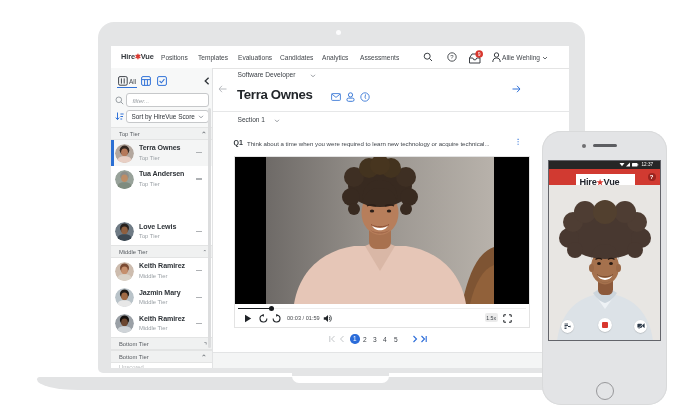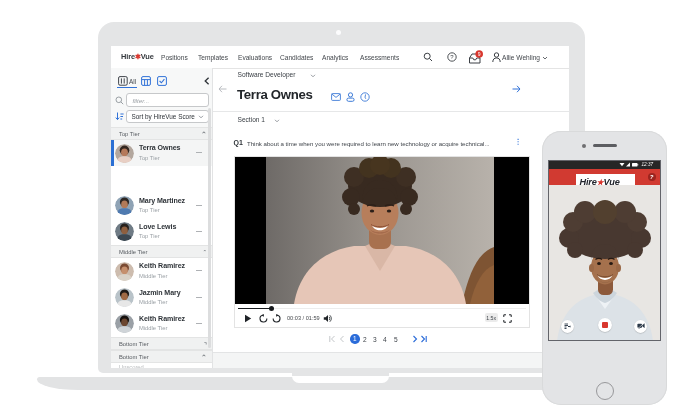--- a/index.html
+++ b/index.html
@@ -37,21 +37,21 @@
   #scrollbar{left:97px;top:62px;width:3px;height:240px;background:#dcddde;border-radius:2px;}
   
   .divider{background:#e6e7e8;height:1px;}
   
   #player{left:123px;top:109.5px;width:294px;height:170px;border:0.5px solid #e3e3e3;background:#fff;}
   #vblack{left:0;top:0;width:294px;height:147px;background:#000;}
   #vphoto{left:31px;top:0;width:228px;height:147px;}
   
   #phone{left:542px;top:131px;width:125px;height:274px;background:#e3e4e6;border-radius:19px;
          box-shadow:inset 0 0 0 1px #d9dadb;}
-  #pscreen{left:6.5px;top:29.5px;width:111px;height:179px;background:#eceae8;overflow:hidden;box-shadow:0 0 0 1px #63646a;font-style:italic;}
+  #pscreen{left:6.5px;top:29.5px;width:111px;height:179px;background:#eceae8;overflow:hidden;box-shadow:0 0 0 1px #63646a;}
   .txt{white-space:nowrap;}
 </style>
 </head>
 <body>
 
 <div class="abs" id="bezel"></div>
 <div class="abs" id="cam"></div>
 <div class="abs" id="base"></div>
 <div class="abs" id="hinge"></div>
 <div class="abs" id="notch"></div>
@@ -145,28 +145,28 @@
     <div class="abs avat"><svg width="19" height="19" viewBox="0 0 19 19">
           <circle cx="9.5" cy="9.5" r="9.5" fill="#b3a79e"></circle>
           <circle cx="9.5" cy="6.3" r="4.8" fill="#33261f"></circle>
           <ellipse cx="9.5" cy="8.3" rx="3.4" ry="3.9" fill="#b5795a"></ellipse>
           <path d="M2,19 C2,13.5 5,12.2 9.5,12.2 C14,12.2 17,13.5 17,19 Z" fill="#e8cfc4"></path>
         </svg></div>
     <div class="abs rname txt">Terra Ownes</div>
     <div class="abs rsub txt">Top Tier</div>
     <div class="abs rdash"></div>
   </div>
-  <div class="abs row" style="top:146.1px;">
-    <div class="abs avat"><svg width="19" height="19" viewBox="0 0 19 19">
-          <circle cx="9.5" cy="9.5" r="9.5" fill="#8fa3b5"></circle>
-          <circle cx="9.5" cy="6" r="4.6" fill="#2e2723"></circle>
-          <ellipse cx="9.5" cy="8.4" rx="3.3" ry="3.8" fill="#b27a58"></ellipse>
-          <path d="M2,19 C2,13.6 5,12.3 9.5,12.3 C14,12.3 17,13.6 17,19 Z" fill="#4f7ab0"></path>
-        </svg></div>
-    <div class="abs rname txt">Mary Martinez</div>
+  <div class="abs row" style="top:119.8px;">
+    <div class="abs avat"><svg width="19" height="19" viewBox="0 0 19 19">
+          <circle cx="9.5" cy="9.5" r="9.5" fill="#98a29a"></circle>
+          <circle cx="9.5" cy="6" r="4.4" fill="#8e8e8a"></circle>
+          <ellipse cx="9.5" cy="8.3" rx="3.3" ry="3.8" fill="#bd8d66"></ellipse>
+          <path d="M2,19 C2,13.6 5,12.3 9.5,12.3 C14,12.3 17,13.6 17,19 Z" fill="#7f8c7f"></path>
+        </svg></div>
+    <div class="abs rname txt">Tua Andersen</div>
     <div class="abs rsub txt">Top Tier</div>
     <div class="abs rdash"></div>
   </div>
   <div class="abs row" style="top:172.4px;">
     <div class="abs avat"><svg width="19" height="19" viewBox="0 0 19 19">
           <circle cx="9.5" cy="9.5" r="9.5" fill="#6f7b85"></circle>
           <circle cx="9.5" cy="6" r="4.5" fill="#26201c"></circle>
           <ellipse cx="9.5" cy="8.4" rx="3.3" ry="3.8" fill="#8e5f3f"></ellipse>
           <path d="M2,19 C2,13.6 5,12.3 9.5,12.3 C14,12.3 17,13.6 17,19 Z" fill="#3c4852"></path>
         </svg></div>

